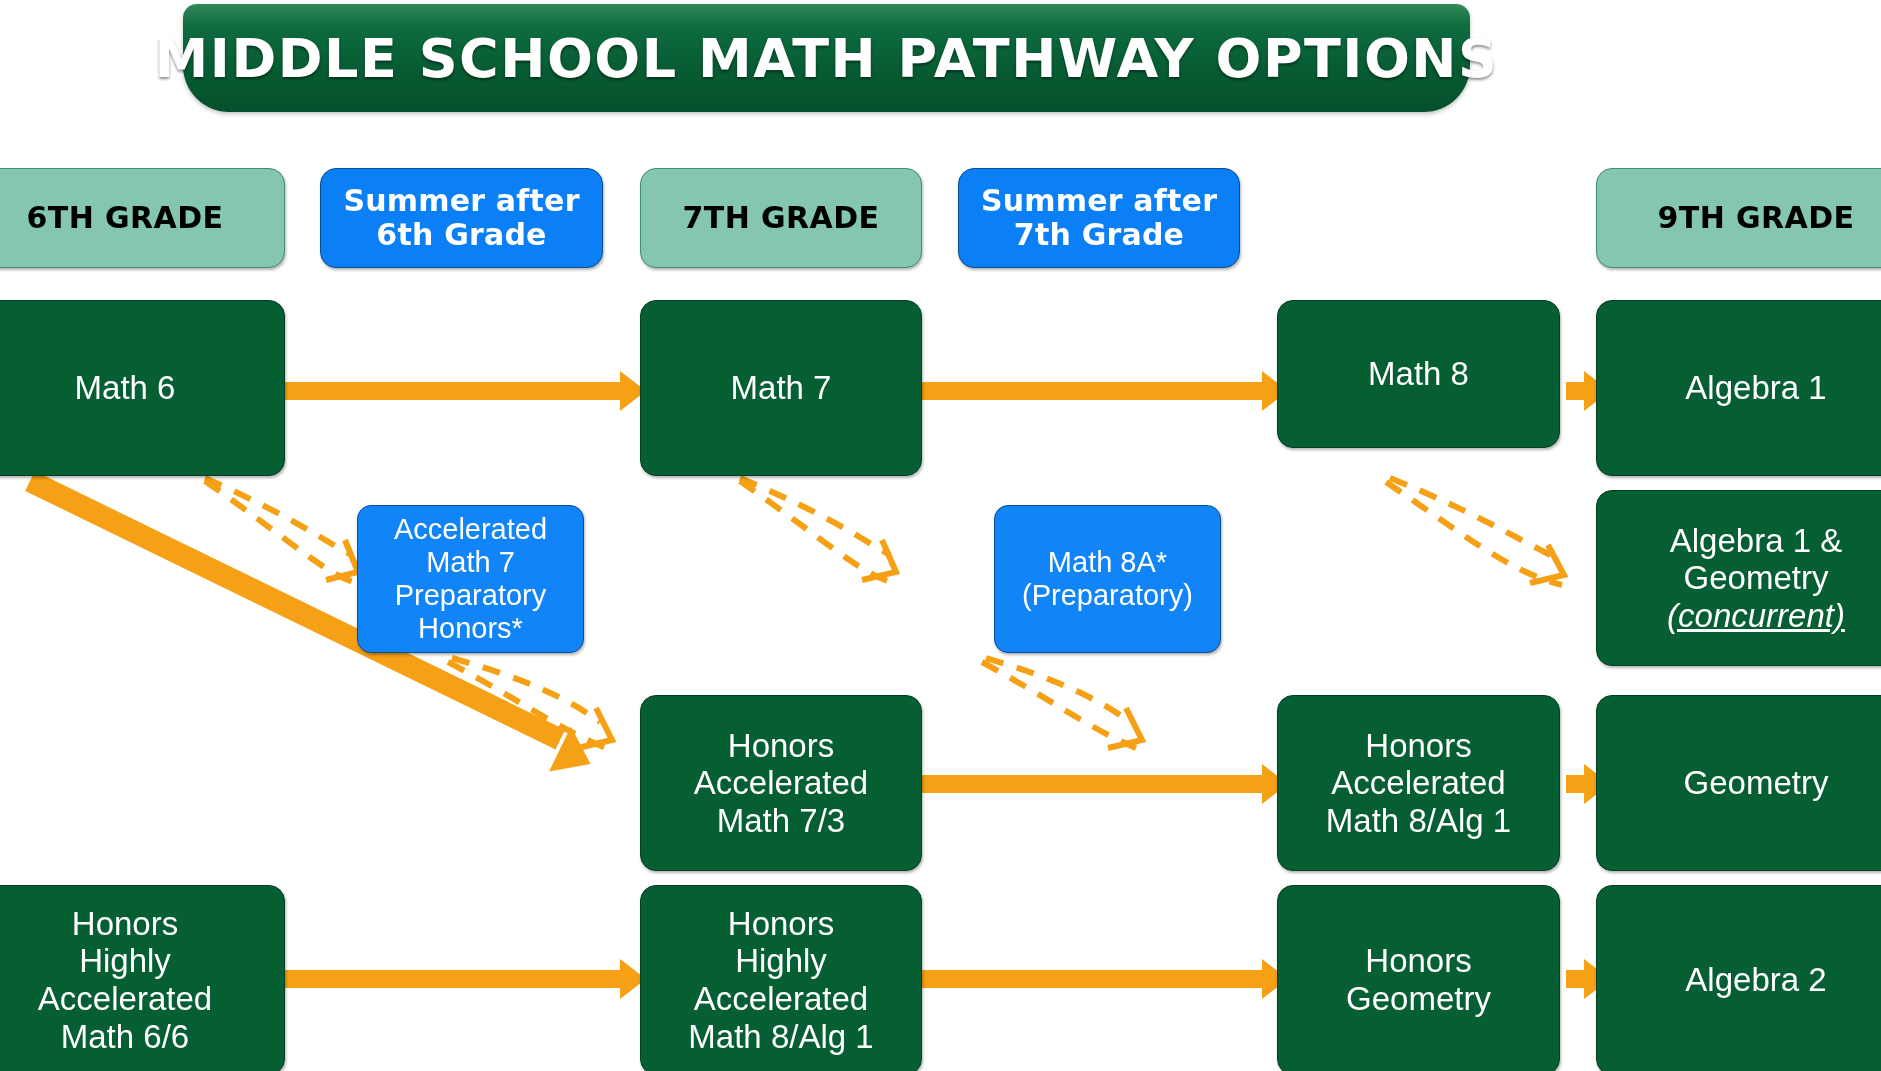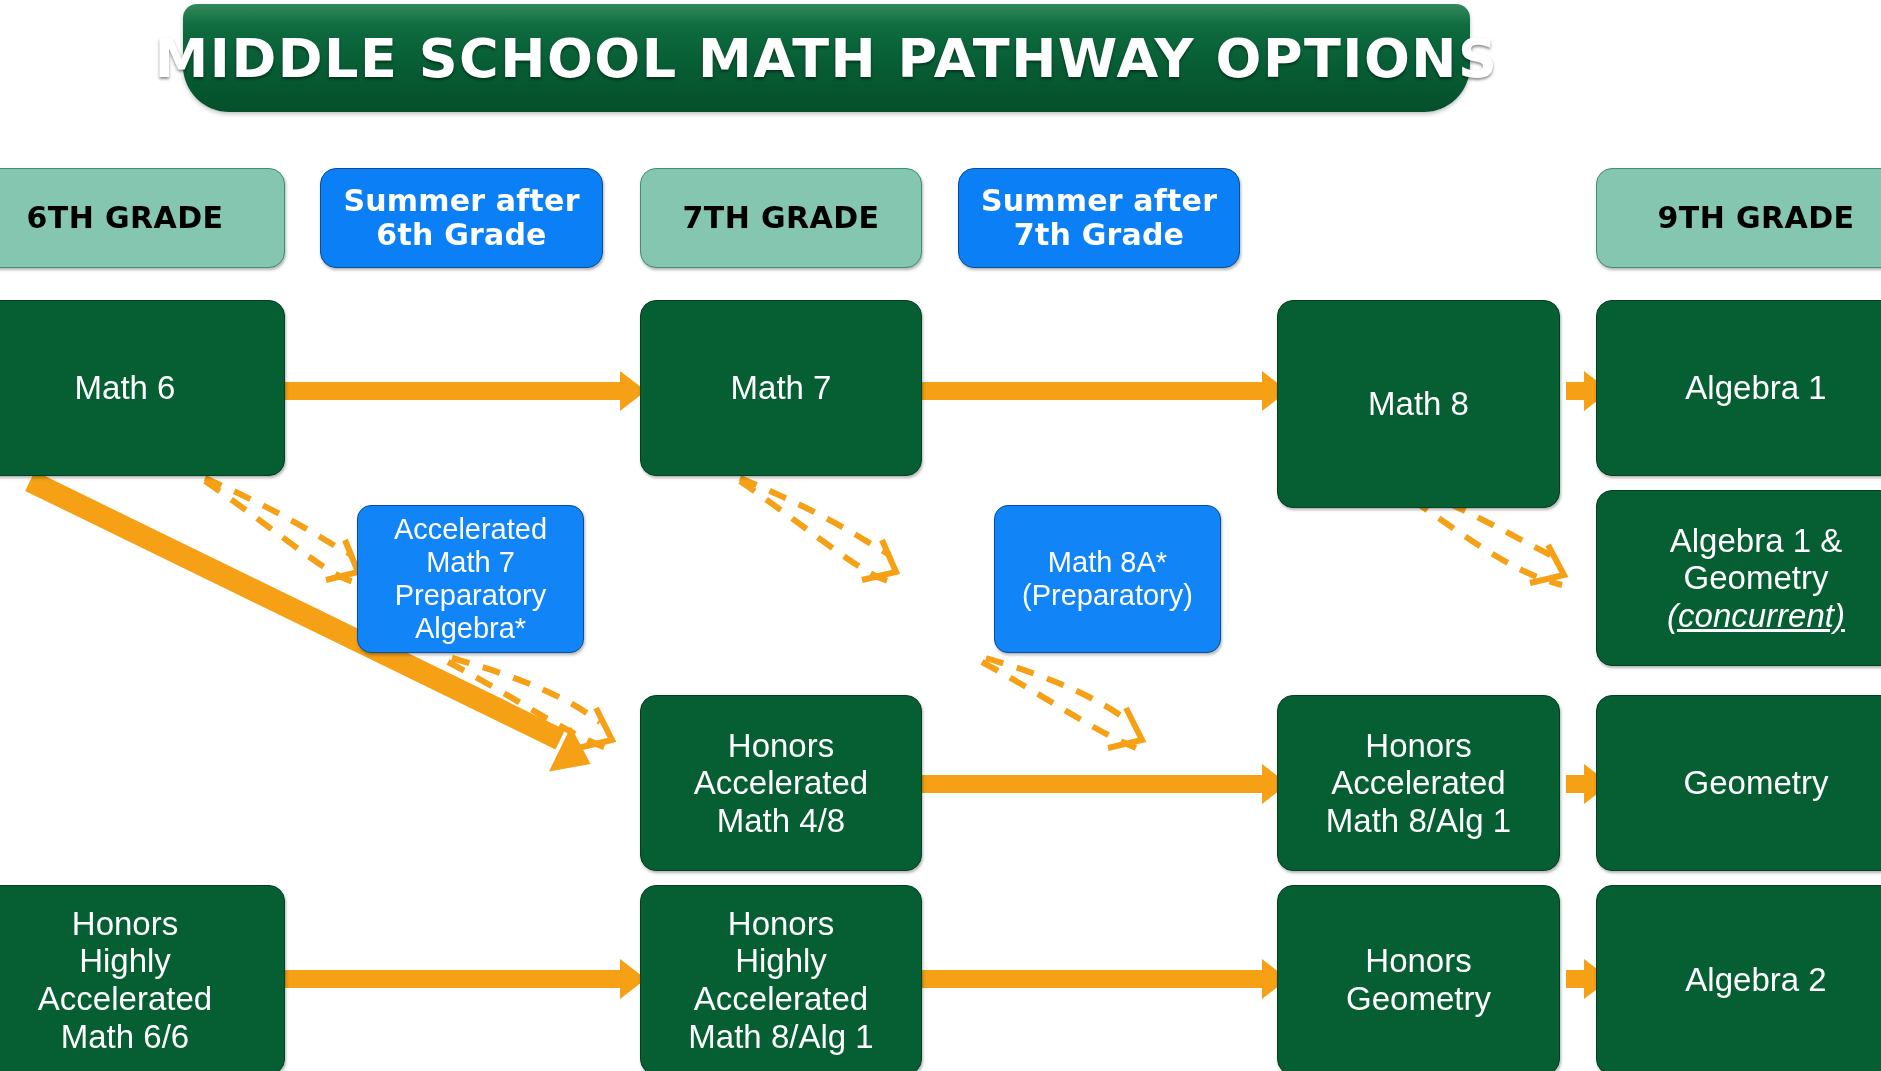--- a/index.html
+++ b/index.html
@@ -155,46 +155,46 @@
   </div>
 
   <div class="node course" style="left:-35px;top:300px;width:320px;height:176px;">
     <span class="lbl">Math 6</span>
   </div>
 
   <div class="node course" style="left:640px;top:300px;width:282px;height:176px;">
     <span class="lbl">Math 7</span>
   </div>
 
-  <div class="node course" style="left:1277px;top:300px;width:283px;height:208px;">
+  <div class="node course" style="left:1277px;top:300px;width:283px;height:148px;">
     <span class="lbl">Math 8</span>
   </div>
 
   <div class="node course" style="left:1596px;top:300px;width:320px;height:176px;">
     <span class="lbl">Algebra 1</span>
   </div>
 
   <div class="node summer-course" style="left:357px;top:505px;width:227px;height:148px;">
-    <span class="lbl"><span>Accelerated</span><br><span>Math 7</span><br><span>Preparatory</span><br><span>Algebra*</span></span>
+    <span class="lbl"><span>Accelerated</span><br><span>Math 7</span><br><span>Preparatory</span><br><span>Honors*</span></span>
   </div>
 
   <div class="node summer-course" style="left:994px;top:505px;width:227px;height:148px;">
     <span class="lbl"><span>Math 8A*</span><br><span>(Preparatory)</span></span>
   </div>
 
   <div class="node course" style="left:1596px;top:490px;width:320px;height:176px;">
     <span class="lbl">
       <span>Algebra 1 &amp;</span><br>
       <span>Geometry</span><br>
       <em>(concurrent)</em>
     </span>
   </div>
 
   <div class="node course" style="left:640px;top:695px;width:282px;height:176px;">
-    <span class="lbl"><span>Honors</span><br><span>Accelerated</span><br><span>Math 4/8</span></span>
+    <span class="lbl"><span>Honors</span><br><span>Accelerated</span><br><span>Math 7/3</span></span>
   </div>
 
   <div class="node course" style="left:1277px;top:695px;width:283px;height:176px;">
     <span class="lbl"><span>Honors</span><br><span>Accelerated</span><br><span>Math 8/Alg 1</span></span>
   </div>
 
   <div class="node course" style="left:1596px;top:695px;width:320px;height:176px;">
     <span class="lbl">Geometry</span>
   </div>
 

